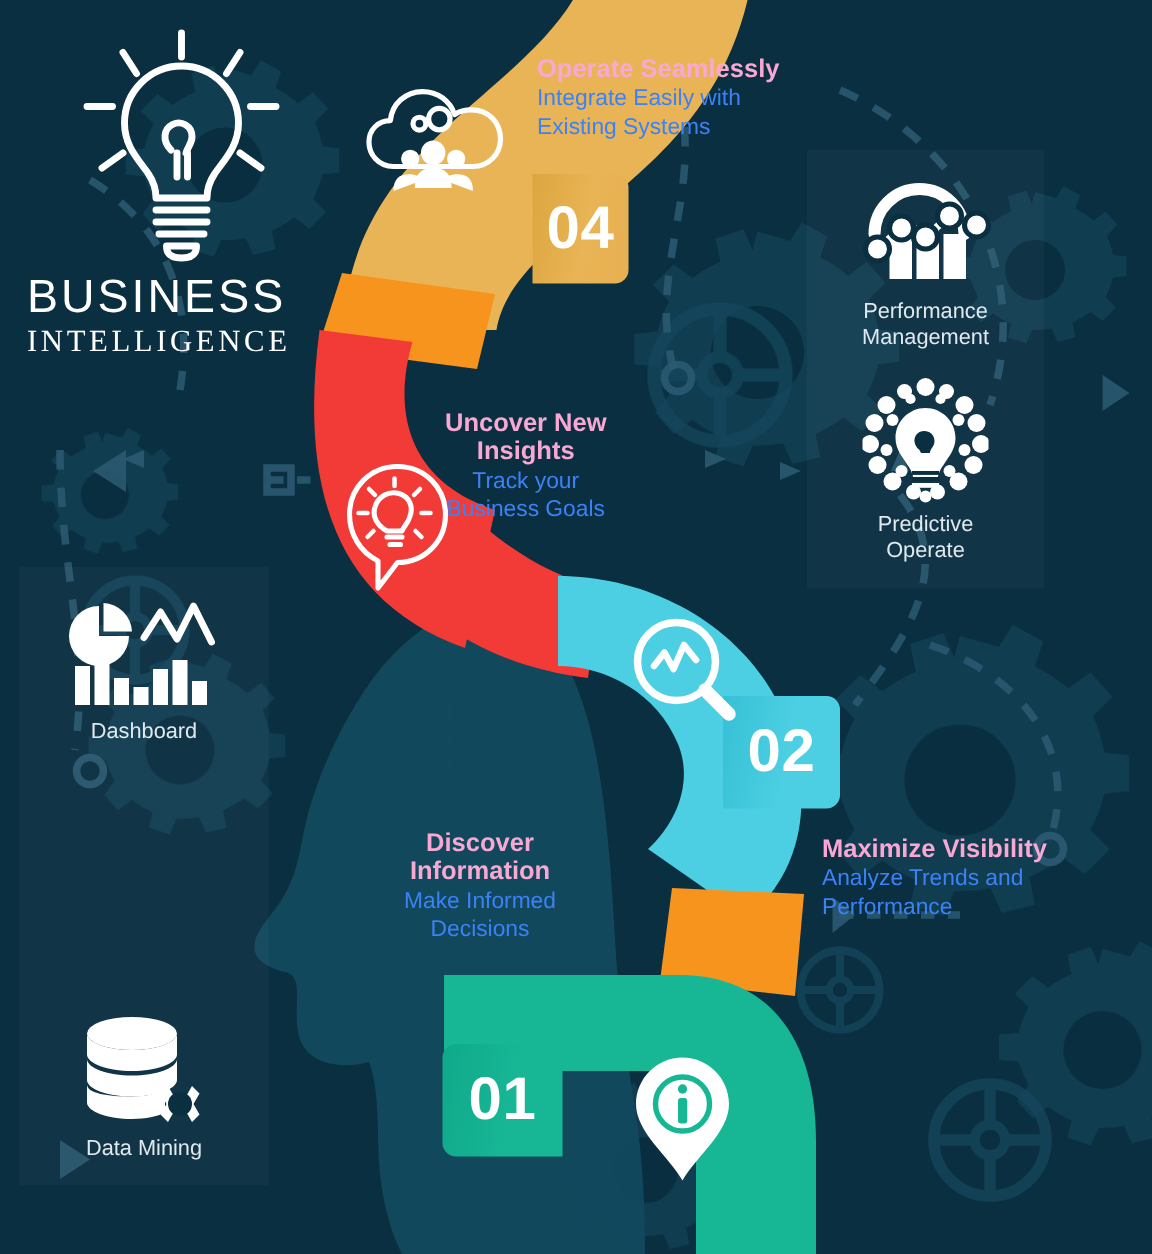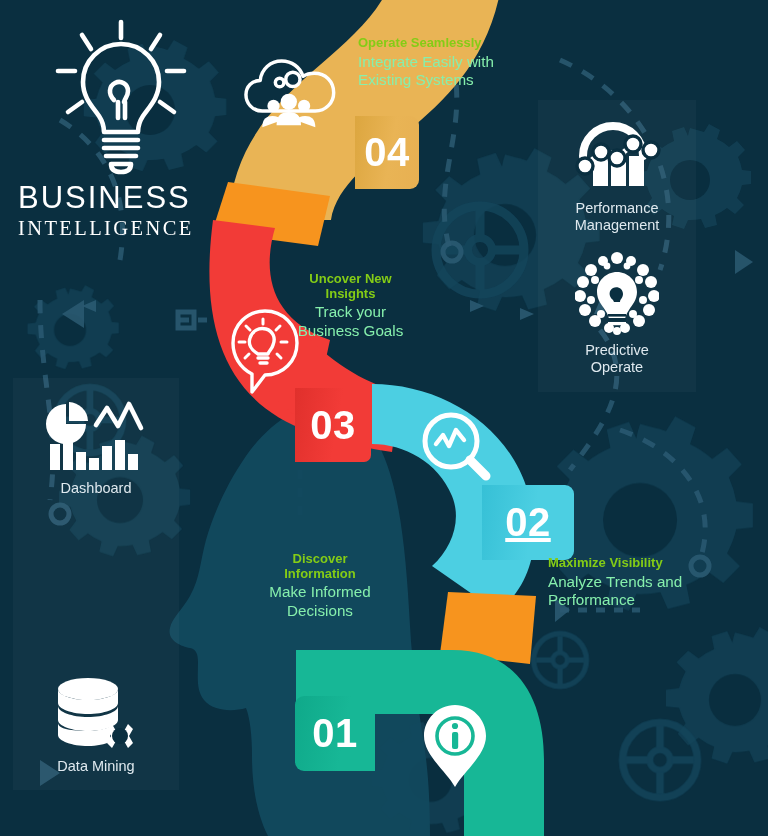--- a/index.html
+++ b/index.html
@@ -29,25 +29,25 @@
     font-weight:400;margin-top:4px;line-height:1.05;
   }
   .brand-sub{
     color:#ffffff;font-size:20.5px;letter-spacing:2.4px;
     font-weight:400;margin-top:3px;line-height:1.05;font-family:Liberation Serif, serif;
   }
 
   
   .steptext{position:absolute;z-index:6;}
   .steptext .title{
-    color:#84cc16;font-weight:bold;font-size:13px;line-height:1.12;
+    color:#f9a8d4;font-weight:bold;font-size:17px;line-height:1.12;
     margin:0;
   }
   .steptext .sub{
-    color:#86efac;font-weight:400;font-size:15.2px;line-height:1.22;
+    color:#3b82f6;font-weight:400;font-size:15.2px;line-height:1.22;
     margin:2px 0 0 0;
   }
   .ta-left{text-align:left;}
   .ta-center{text-align:center;}
 
   #step04-text{left:358px;top:36px;width:250px;}
   #step03-text{left:268px;top:272px;width:165px;}
   #step02-text{left:548px;top:556px;width:225px;}
   #step01-text{left:235px;top:552px;width:170px;}
 
@@ -58,23 +58,23 @@
     color:#ffffff;font-weight:bold;
     font-size:40px;letter-spacing:0.5px;
     border-radius:3px;
   }
   #badge04{left:355px;top:116px;width:64px;height:73px;
     background:linear-gradient(100deg,#dca63f 0%,#e9b455 55%,#e7b052 100%);
     border-radius:0 9px 9px 0;}
   #badge03{left:295px;top:388px;width:76px;height:74px;
     background:linear-gradient(100deg,#e0302c 0%,#f23b37 55%,#f23b37 100%);
     border-radius:0 7px 7px 0;}
-  #badge02{left:482px;top:485px;width:92px;height:75px;
+  #badge02{left:482px;top:464px;width:78px;height:75px;
     background:linear-gradient(100deg,#36c0d6 0%,#4ccfe2 55%,#4ccfe2 100%);
-    border-radius:0 9px 9px 0;text-decoration:underline;}
+    border-radius:0 9px 9px 0;}
   #badge01{left:295px;top:648px;width:80px;height:75px;
     background:linear-gradient(100deg,#0fa98a 0%,#17b796 60%,#17b796 100%);
     border-radius:9px 0 0 9px;margin-top:48px;}
 
   
   .panel{
     position:absolute;z-index:6;
     background:rgba(255,255,255,0.030);
   }
   #panel-left{left:13px;top:378px;width:166px;height:412px;}
@@ -345,21 +345,20 @@
       <span>Discover</span><br>
       <span>Information</span>
     </p>
     <p class="sub">
       <span>Make Informed</span><br>
       <span>Decisions</span>
     </p>
   </div>
 
   <div class="badge" id="badge04">04</div>
-  <div class="badge" id="badge03">03</div>
   <div class="badge" id="badge02">02</div>
   <div class="badge" id="badge01">01</div>
 
   <div class="panel" id="panel-left">
 
     <div class="feature f0">
       <svg width="104" height="74" viewBox="0 0 104 74">
         <g fill="#ffffff">
           <path d="M22,4 A20,20 0 1,0 42,24 L22,24 Z"></path>
           <path d="M25,2 A20,20 0 0,1 44,21 L25,21 Z"></path>

